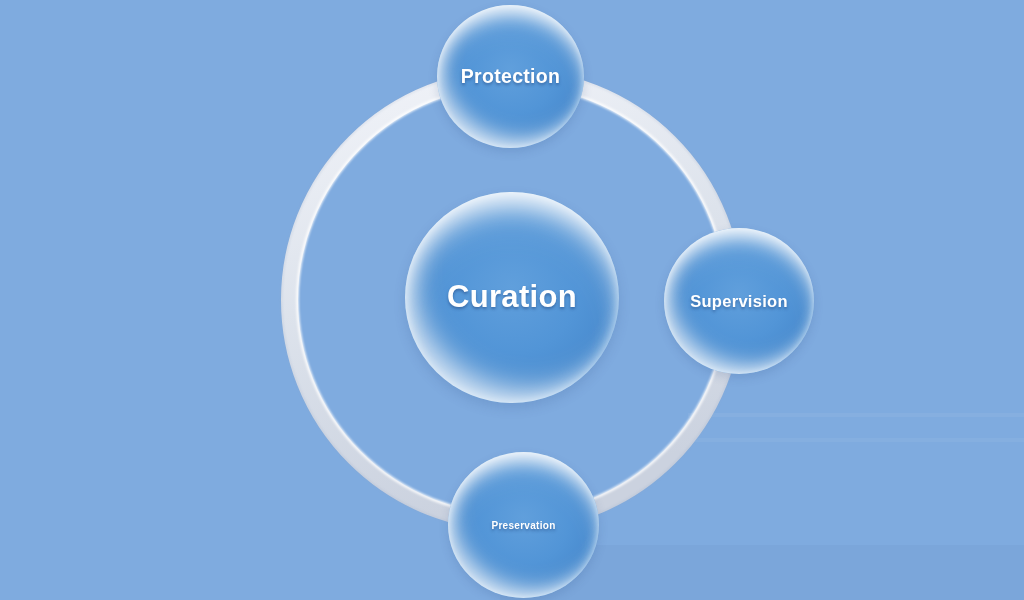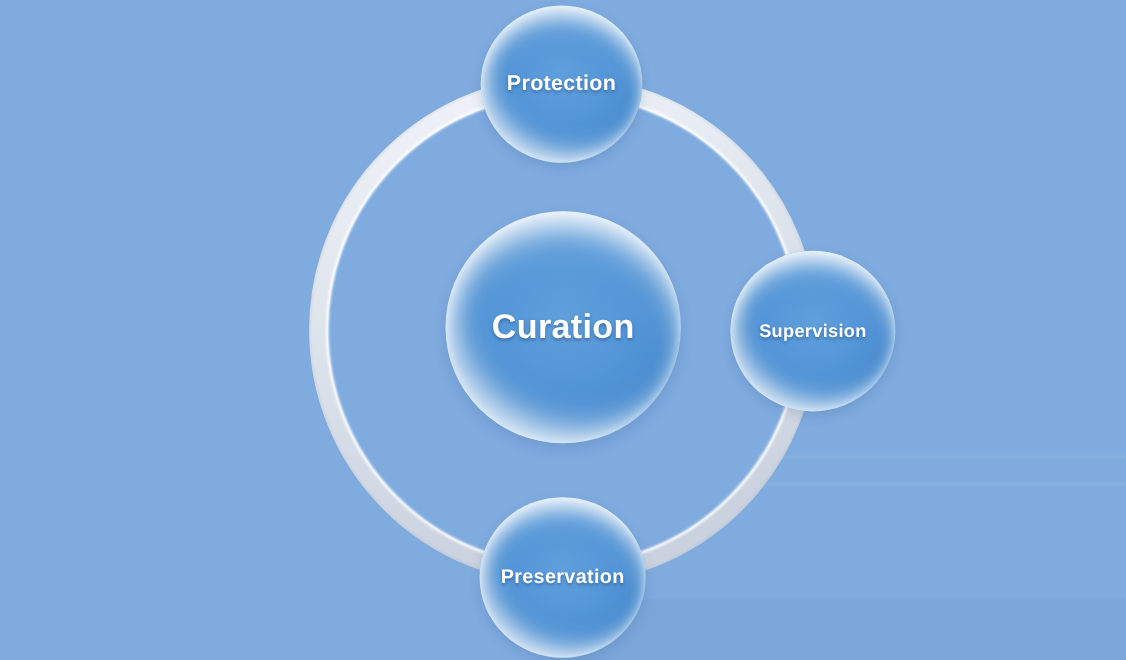--- a/index.html
+++ b/index.html
@@ -71,21 +71,21 @@
       inset 0 20px 26px -8px rgba(255,255,255,0.95),
       inset 0 38px 48px -22px rgba(255,255,255,0.40),
       inset 18px -26px 30px -14px rgba(255,255,255,0.80),
       inset -7px -10px 18px -10px rgba(215,238,255,0.45),
       inset 0 0 7px 2px rgba(195,228,252,0.30),
       0 5px 12px rgba(50,85,140,0.18);
   }
   .sphere.top    { left: 437px; top: 5px;   width: 147px; height: 143px; font-size: 19.5px; }
   .sphere.left   { left: 213px; top: 227px; width: 153px; height: 149px; font-size: 18px; }
   .sphere.right  { left: 664px; top: 228px; width: 150px; height: 146px; font-size: 16.5px; }
-  .sphere.bottom { left: 436px; top: 452px; width: 151px; height: 146px; font-size: 18px; }
+  .sphere.bottom { left: 448px; top: 452px; width: 151px; height: 146px; font-size: 10px; }
 </style>
 </head>
 <body>
 
 <div class="stage">
 
   <div class="streak light1"></div>
   <div class="streak light2"></div>
   <div class="streak dark1"></div>
 

